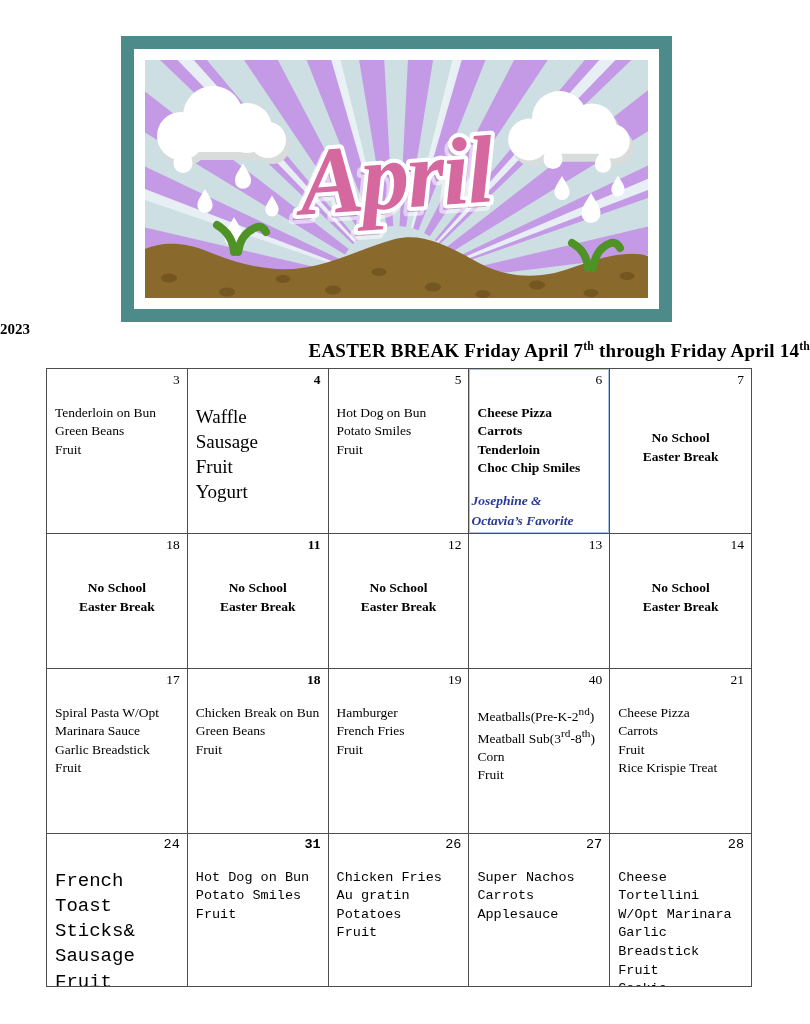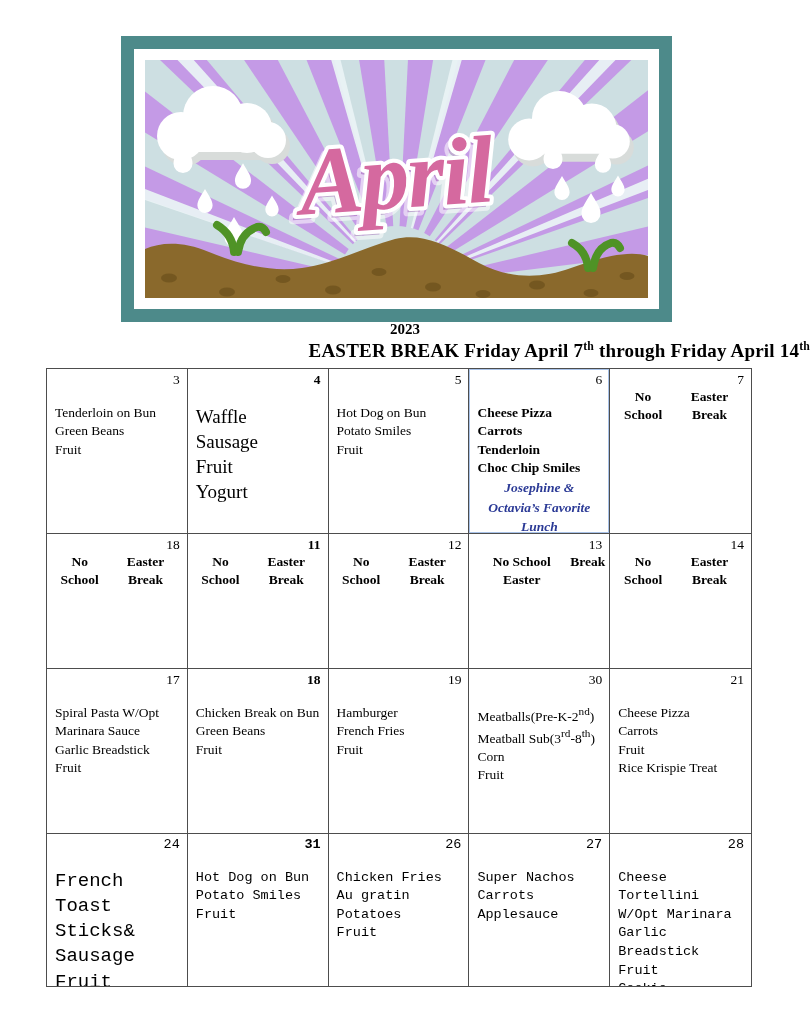--- a/index.html
+++ b/index.html
@@ -14,21 +14,21 @@
     font-style:italic; font-weight:bold; font-size:96px; letter-spacing:-2px;
     paint-order:stroke; stroke:#ffffff; stroke-width:8px; stroke-linejoin:round;
     text-anchor:middle;
   }
   .april-shadow {
     font-family:"Liberation Serif","DejaVu Serif",serif;
     font-style:italic; font-weight:bold; font-size:96px; letter-spacing:-2px;
     paint-order:stroke; stroke:#ffffff; stroke-width:8px; stroke-linejoin:round;
     text-anchor:middle; opacity:0.55;
   }
-  .year { position:absolute; top:321px; left:0; width:100%; text-align:center;
+  .year { position:absolute; top:321px; left:0; width:100%; 
           font-size:15px; font-weight:bold; }
   .heading { position:absolute; top:340px; left:0; width:100%; text-align:right;
              font-size:19px; font-weight:bold; letter-spacing:0.2px; }
   .heading sup { font-size:62%; }
   .calendar {
     position:absolute; left:46px; top:368px; width:706px;
     display:grid; grid-template-columns:repeat(5,1fr);
     grid-template-rows:165px 135px 165px 152px;
     border:1px solid var(--grid,#4d4d4d); box-sizing:border-box; background:#fff;
   }
@@ -36,24 +36,24 @@
           position:relative; display:flex; flex-direction:column; box-sizing:border-box; overflow:hidden; }
   .cell:nth-child(5n) { border-right:none; }
   .cell:nth-child(n+16) { border-bottom:none;font-family:Liberation Mono, monospace; }
   .cell.favorite::after { content:""; position:absolute; inset:-1px;
           border:2px solid var(--hl,#a8c2e8); pointer-events:none; }
   .date { text-align:right; padding:3px 7px 0 0; font-size:13.5px; line-height:1.15; }
   .date.bold { font-weight:bold; }
   .menu { margin-top:16px; padding:0 4px 0 8px; font-size:13.5px; line-height:1.38; }
   .menu.large { font-size:19px; line-height:1.33; }
   .menu.boldmenu { font-weight:bold; }
-  .noschool { flex:1; display:flex; flex-direction:row; justify-content:center;
+  .noschool { flex:1; display:flex; flex-direction:column; justify-content:center;
           text-align:center; font-weight:bold; font-size:13.5px; line-height:1.4;
           padding:0 4px 24px 4px; }
-  .note { text-align:center; font-weight:bold; font-style:italic;
+  .note { margin-top:13px; font-weight:bold; font-style:italic;
           color:var(--note,#2b3a96); font-size:13.5px; line-height:1.45; padding:0 2px; }
 </style>
 </head>
 <body>
 
 <div class="banner">
   <svg id="banner-svg" viewBox="0 0 551 286">
     <defs>
       <clipPath id="art-clip">
           <rect x="24" y="24" width="503" height="238"></rect>
@@ -236,24 +236,20 @@
     </div>
     <div class="cell">
       <div class="date">12</div>
       <div class="noschool">
         <div>No School</div>
         <div>Easter Break</div>
       </div>
     </div>
     <div class="cell">
       <div class="date">13</div>
-      <div class="noschool">
-        <div>No School Easter</div>
-        <div>Break</div>
-      </div>
     </div>
     <div class="cell">
       <div class="date">14</div>
       <div class="noschool">
         <div>No School</div>
         <div>Easter Break</div>
       </div>
     </div>
     <div class="cell">
       <div class="date">17</div>
@@ -274,21 +270,21 @@
     </div>
     <div class="cell">
       <div class="date">19</div>
       <div class="menu">
         <div class="line">Hamburger</div>
         <div class="line">French Fries</div>
         <div class="line">Fruit</div>
       </div>
     </div>
     <div class="cell">
-      <div class="date">30</div>
+      <div class="date">40</div>
       <div class="menu">
         <div class="line"><span>Meatballs(Pre-K-2</span><sup>nd</sup><span>)</span></div>
         <div class="line"><span>Meatball Sub(3</span><sup>rd</sup><span>-8</span><sup>th</sup><span>)</span></div>
         <div class="line">Corn</div>
         <div class="line">Fruit</div>
       </div>
     </div>
     <div class="cell">
       <div class="date">21</div>
       <div class="menu">

